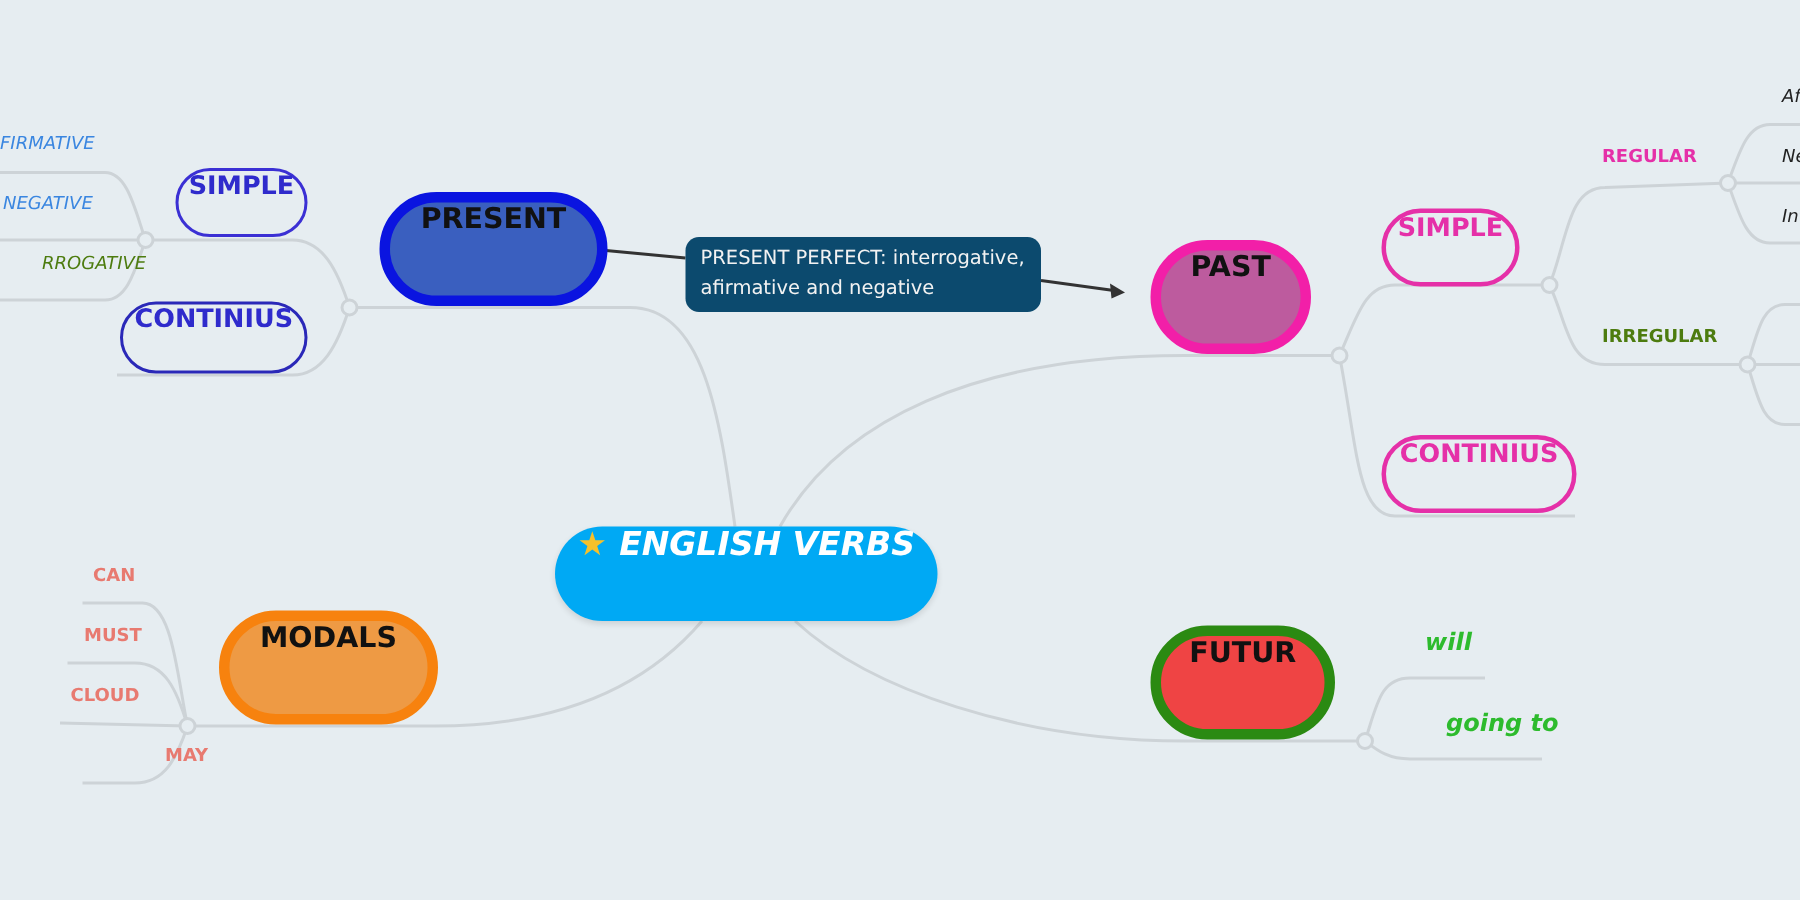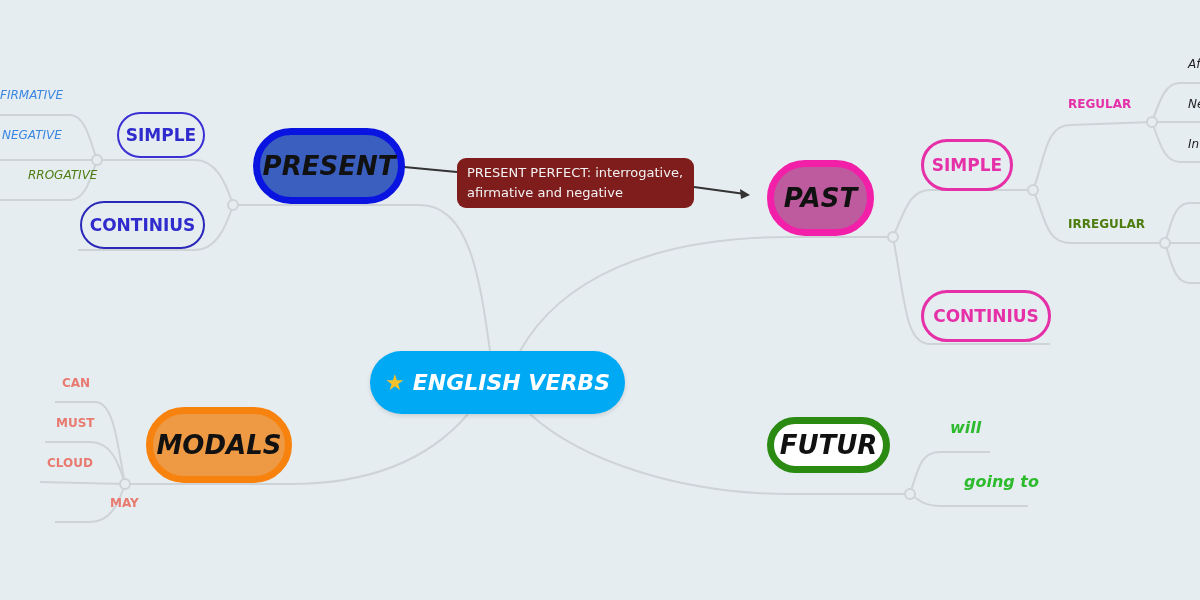--- a/index.html
+++ b/index.html
@@ -2,33 +2,33 @@
 <html><head>
 <meta charset="utf-8">
 <style>
   html, body { margin:0; padding:0; }
   body {
     width:1200px; height:600px; overflow:hidden; position:relative;
     background:#e6edf1;
     font-family:"DejaVu Sans", sans-serif;
   }
   svg.lines { position:absolute; left:0; top:0; width:1200px; height:600px; }
-  .node { position:absolute; box-sizing:border-box; display:flex; align-items:center; justify-content:center; white-space:nowrap; }
-  .main { border-radius:40px; font-style:italic; font-weight:bold; font-size:26px; color:#111; }
+  .node { position:absolute; box-sizing:border-box; display:flex; justify-content:center; white-space:nowrap; }
+  .main { border-radius:40px; font-weight:bold; font-size:19px; color:#111; }
   .sub { border-radius:26px; background:transparent; font-weight:bold; font-size:17px; }
   .leaf { position:absolute; font-size:12px; white-space:nowrap; }
   .root {
     left:370px; top:351px; width:255px; height:63px; border-radius:32px;
     background:#00a9f4; color:#fff; font-style:italic; font-weight:bold; font-size:22px;
     box-shadow:0 2px 4px rgba(0,0,0,0.12);
   }
   .star { font-style:normal; margin-right:8px; color:#f6c12b; font-size:22px; }
   .note {
     position:absolute; left:457px; top:158px; width:237px; height:50px;
-    background:#7f1d1d; color:#f2f2f2; border-radius:9px; font-size:13px;
+    background:#0c4a6e; color:#f2f2f2; border-radius:9px; font-size:13px;
     box-sizing:border-box; padding:5px 10px; line-height:20px;
   }
 </style>
 </head>
 <body>
 
 <svg class="lines" viewBox="0 0 1200 600">
   <g fill="none" stroke="#cdd3d7" stroke-width="2">
 
     <path d="M490 351 C480 280 470 205 420 205 L330 205"></path>
@@ -121,17 +121,17 @@
 <div class="leaf" style="left:1188px;top:137px;color:#222;font-style:italic;">Int</div>
 
 <div class="node main" style="left:146px;top:407px;width:146px;height:76px;background:#ee9a44;border:7px solid #f7820e;">
   <span>MODALS</span>
 </div>
 <div class="leaf" style="left:62px;top:376px;color:#e87a70;font-weight:bold;">CAN</div>
 <div class="leaf" style="left:56px;top:416px;color:#e87a70;font-weight:bold;">MUST</div>
 <div class="leaf" style="left:47px;top:456px;color:#e87a70;font-weight:bold;">CLOUD</div>
 <div class="leaf" style="left:62px;top:496px;color:#e87a70;font-weight:bold;margin-left:48px;">MAY</div>
 
-<div class="node main" style="left:767px;top:417px;width:123px;height:56px;background:#ffffff;border:7px solid #2b8a12;">
+<div class="node main" style="left:767px;top:417px;width:123px;height:76px;background:#ef4444;border:7px solid #2b8a12;">
   <span>FUTUR</span>
 </div>
 <div class="leaf" style="left:950px;top:418px;color:#2dbb2d;font-weight:bold;font-style:italic;font-size:16px;">will</div>
 <div class="leaf" style="left:964px;top:472px;color:#2dbb2d;font-weight:bold;font-style:italic;font-size:16px;">going to</div>
 
 </body></html>

